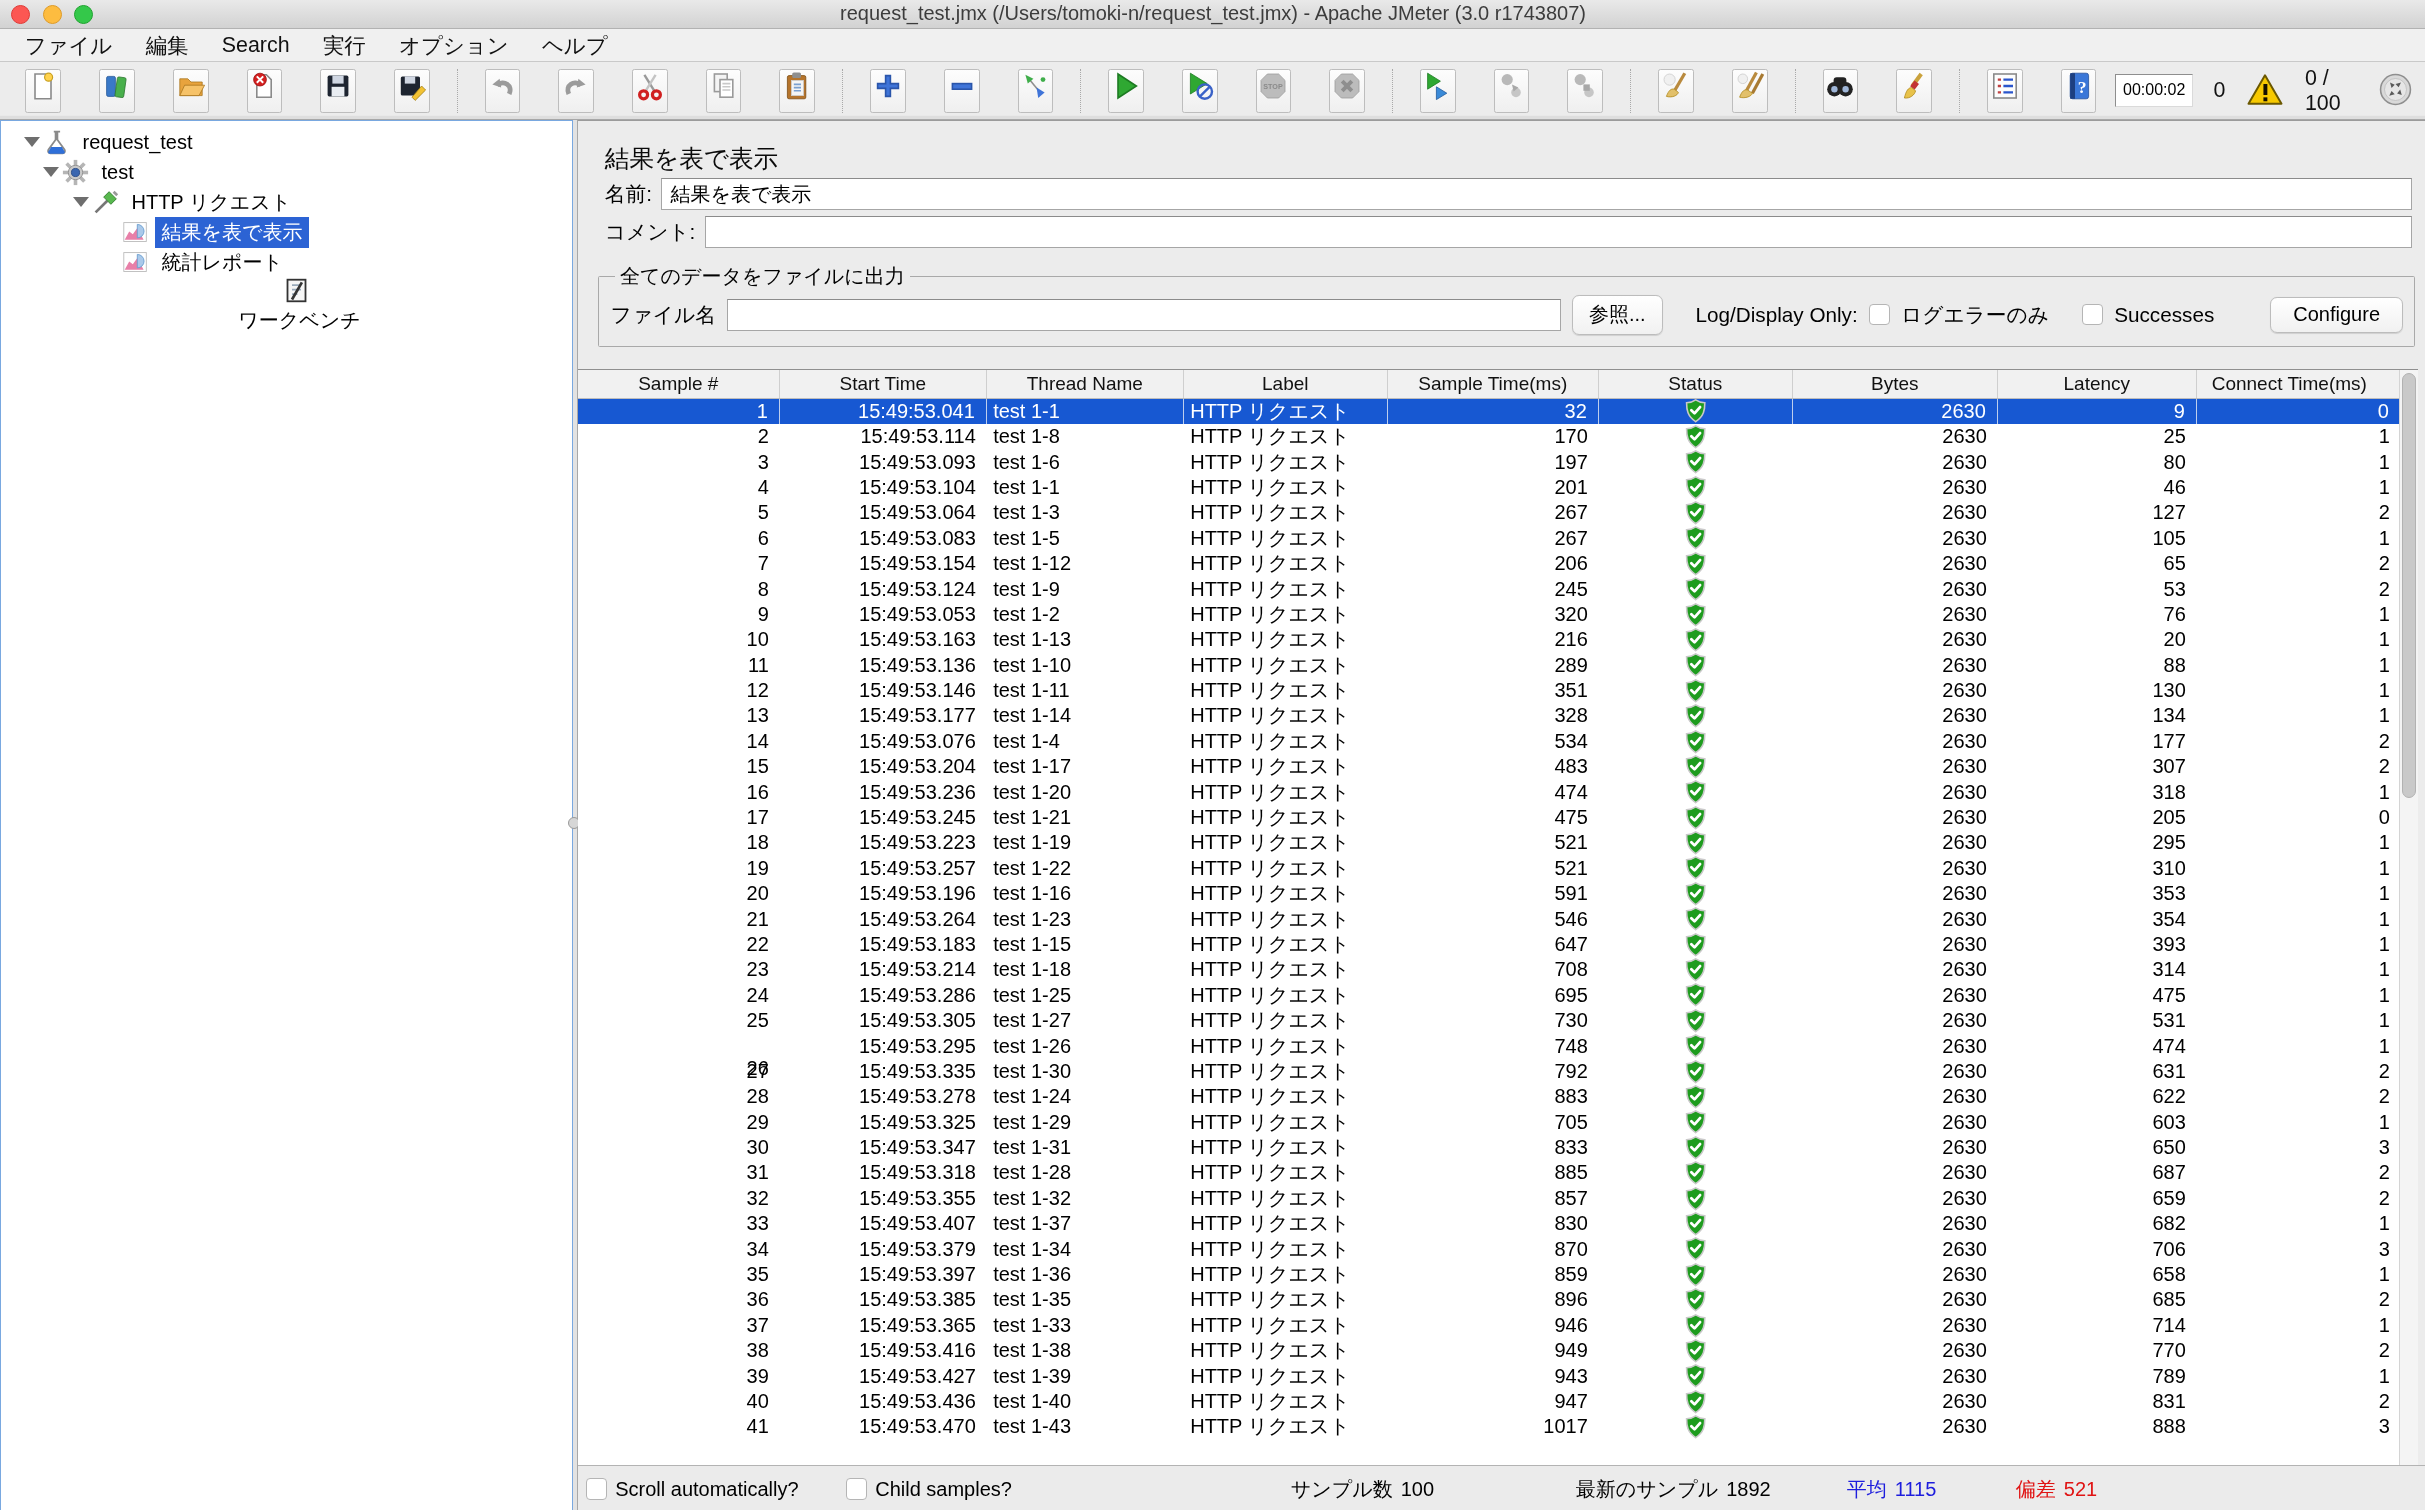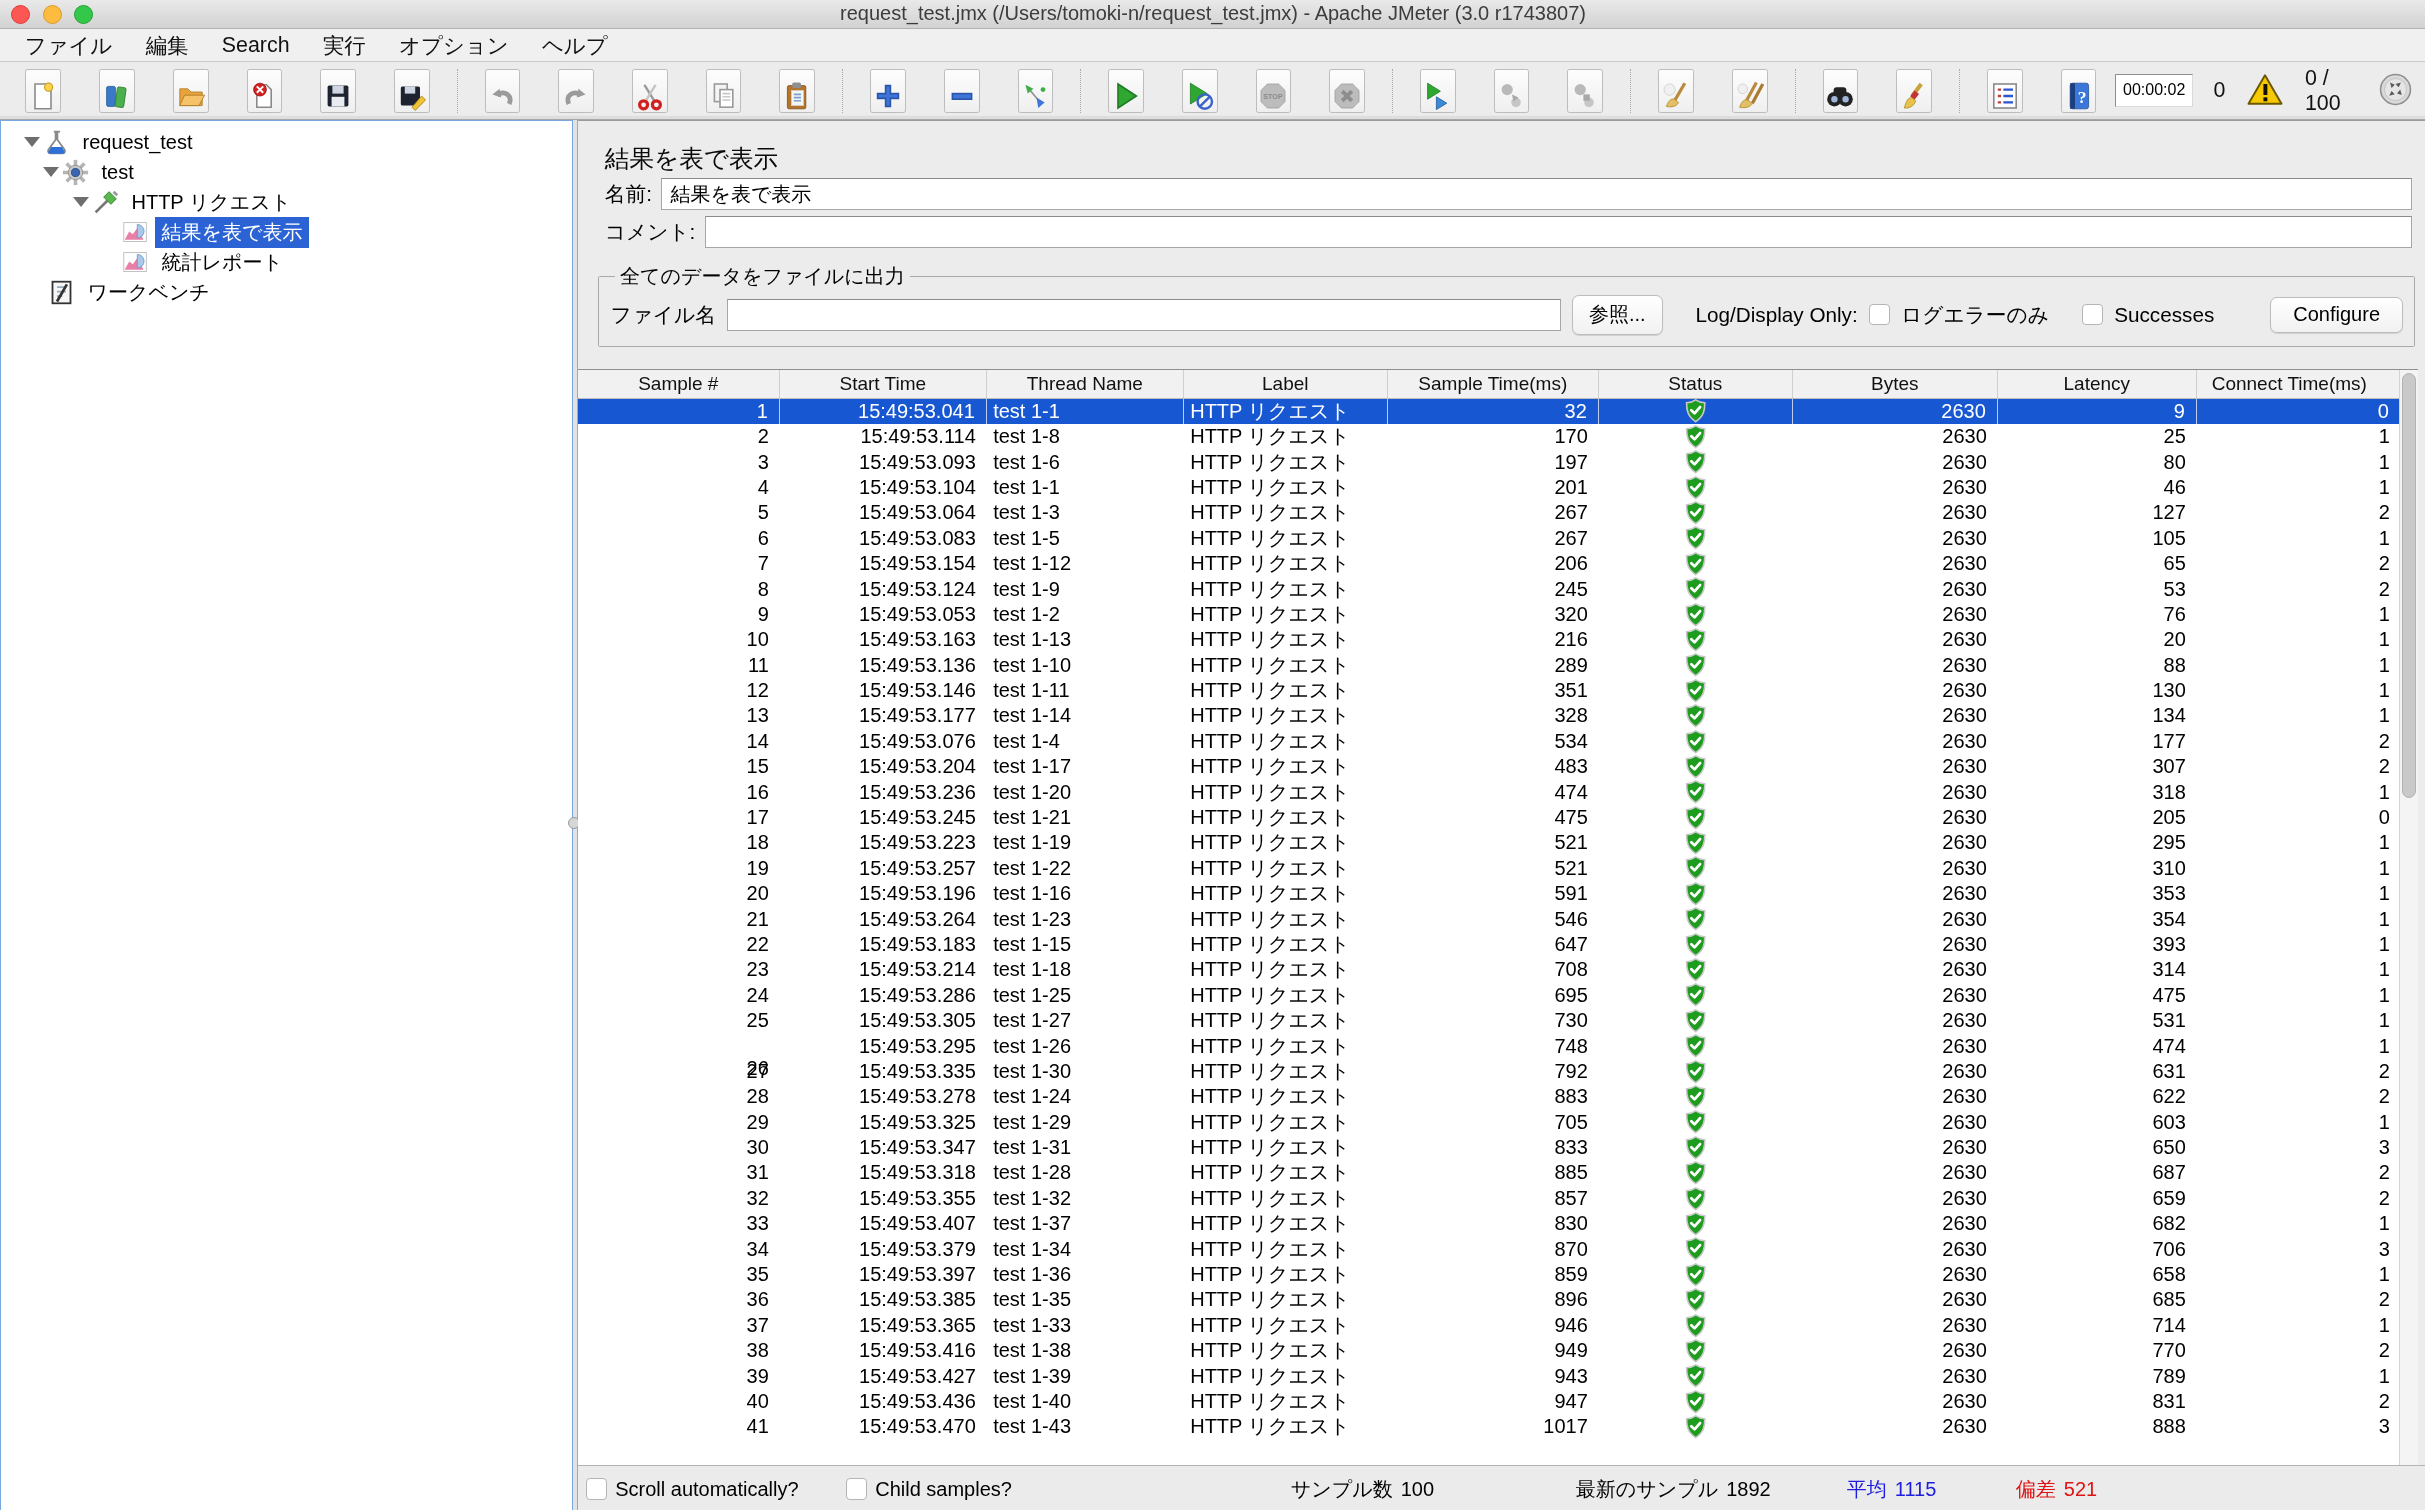--- a/index.html
+++ b/index.html
@@ -18,21 +18,21 @@
 
   
   .menubar { height:33px; background:#f0f0f0; border-bottom:0.8px solid #c9c9c9;
     display:flex; align-items:center; padding-left:8px; }
   .menu-item { font-size:21.4px; color:#111; padding:0 16.7px; cursor:default; }
 
   
   .toolbar { height:58px; background:#ececec; display:flex; align-items:center;
     padding:0 6.4px; border-bottom:1.6px solid #a7a7a7; box-shadow:inset 0 -3.2px 0 #dedede; }
   .tbtn { width:44px; height:44px; margin:0 19px; background:linear-gradient(#fdfdfd,#efefef);
-    border:0.8px solid #bdbdbd; border-radius:2.4px; display:flex; align-items:flex-end;
+    border:0.8px solid #bdbdbd; border-radius:2.4px; display:flex; align-items:flex-start;
     justify-content:center; padding:0;text-decoration:underline; }
   .tb-sep { width:0; height:44px; border-left:1.6px dotted #a9a9a9; margin:0 8px; }
   .toolbar-right { margin-left:auto; display:flex; align-items:center; gap:20.7px; padding-right:8px; }
   .timer-box { width:95px; height:33px; background:#fff; border:1.6px solid;
     border-color:#8e8e8e #dadada #dadada #8e8e8e; font-size:16px; text-align:center;
     line-height:30px; color:#000; }
   .count-txt { font-size:21.4px; color:#111; }
 
   
   .content { display:flex; height:1391px; }
@@ -386,21 +386,21 @@
         </div>
         <div class="tree-row" style="padding-left: 100px;">
           <span class="tw"></span>
           <span class="ticon"><svg viewBox="0 0 30 30" width="27" height="27">
               <rect x="2" y="4" width="25" height="21" fill="#fff" stroke="#bbb"></rect>
               <path d="M3 23l5-9 4 3 5-7 7 13z" fill="#e87fa8"></path>
               <path d="M17 6a7.5 7.5 0 0 1 0 15z" fill="#aac9ea" stroke="#6a9ed0"></path>
             </svg></span>
           <span class="tlabel">統計レポート</span>
         </div>
-        <div class="tree-row" style="padding-left: 26px;">
+        <div class="tree-row" style="padding-left: 26px; flex-direction: column;">
           <span class="tw"></span>
           <span class="ticon"><svg viewBox="0 0 30 30" width="27" height="27">
               <rect x="5" y="3" width="20" height="24" fill="#f6f6f6" stroke="#333" stroke-width="2"></rect>
               <path d="M10 9h10M10 14h10M10 19h6" stroke="#9ab" stroke-width="2"></path>
               <line x1="10" y1="25" x2="21" y2="6" stroke="#333" stroke-width="3"></line>
             </svg></span>
           <span class="tlabel">ワークベンチ</span>
         </div>
       </div>
     <div class="divider">

